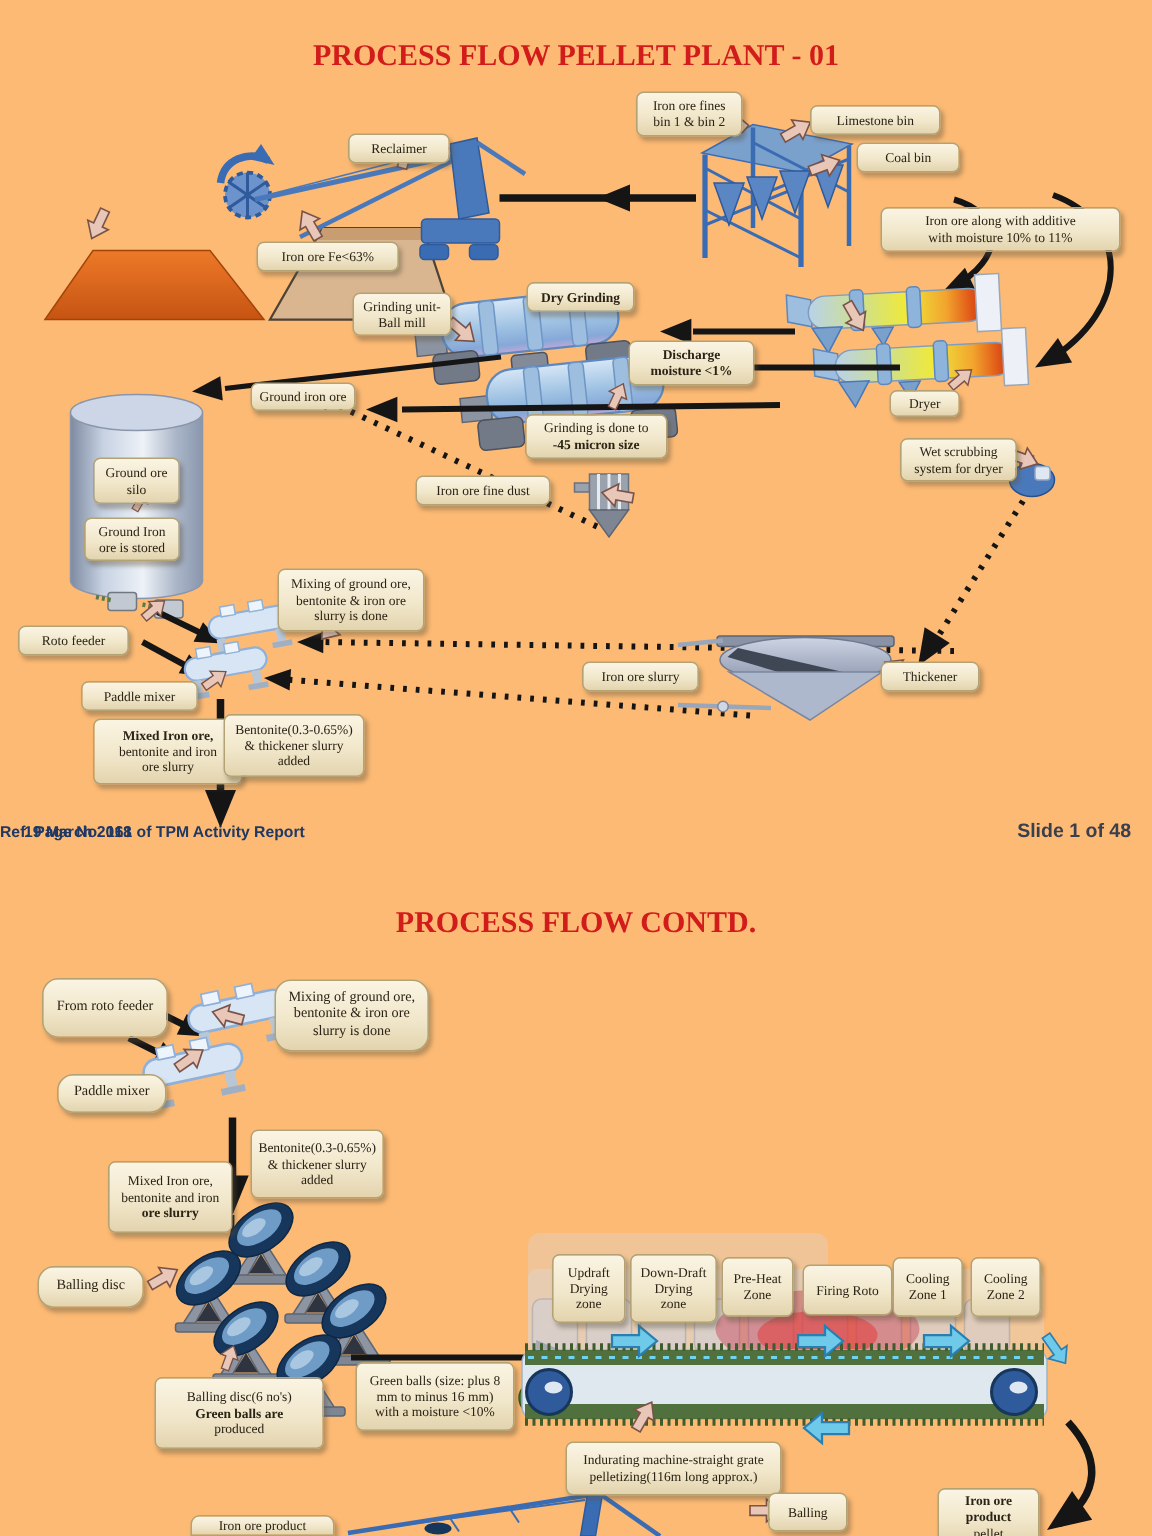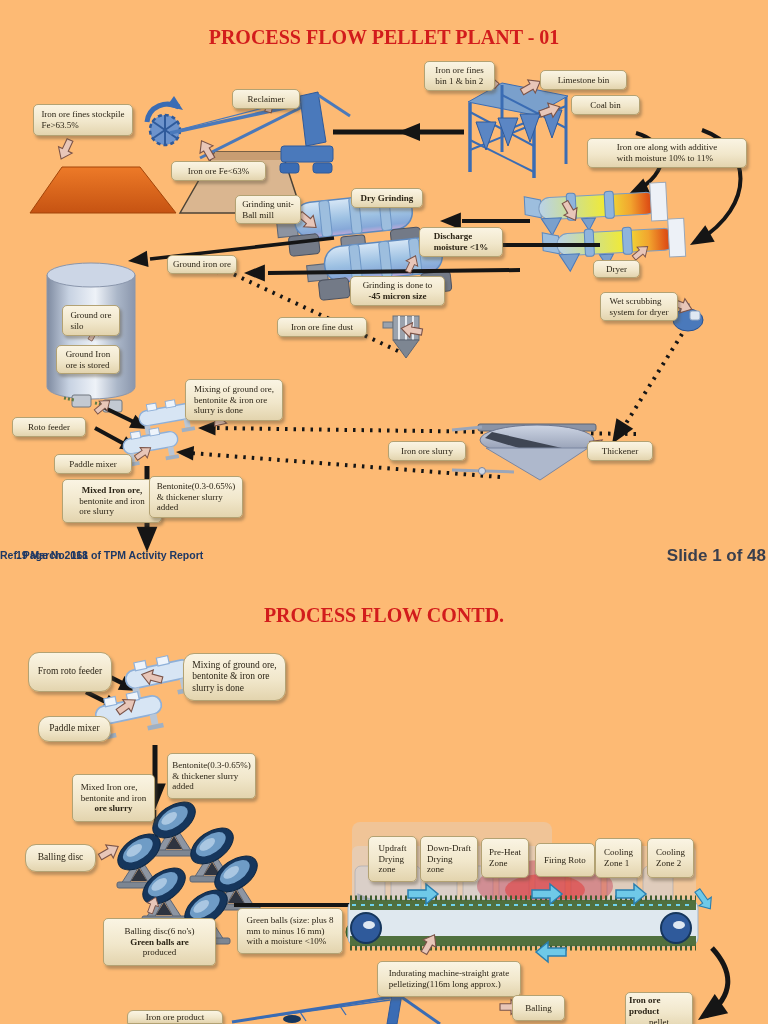--- a/index.html
+++ b/index.html
@@ -5,21 +5,21 @@
   html,body{margin:0;padding:0;background:#fff;}
   #page{position:relative;width:768px;height:1024px;background:#fdba74;overflow:hidden;
         font-family:"Liberation Serif",serif;}
   .title{position:absolute;left:0;width:768px;text-align:center;font-weight:bold;
          font-size:20px;color:#d21c1c;font-family:"Liberation Serif",serif;}
   svg.overlay{position:absolute;left:0;top:0;z-index:1;pointer-events:none;}
   .lbl{position:absolute;z-index:2;box-sizing:border-box;
        background:linear-gradient(180deg,#faf4e3 0%,#f1e7cb 55%,#e3d4ae 100%);
        border:1px solid #b3a273;border-radius:5px;
        box-shadow:2px 3px 3px rgba(90,80,60,.4);
-       font:9px/1.2 "Liberation Serif",serif;color:#2b2416;text-align:left;
+       font:9px/1.2 "Liberation Serif",serif;color:#2b2416;text-align:center;
        padding:2px 3px;white-space:pre-line;
        display:flex;flex-direction:column;align-items:center;justify-content:center;}
   .lbl.big{border-radius:11px;font-size:9.5px;}
   .bd{font-weight:bold;}
   .foot{position:absolute;z-index:2;font-family:"Liberation Sans",sans-serif;
         font-size:10.5px;font-weight:600;color:#1f3864;}
   .clip{overflow:hidden;}
 </style>
 </head>
 <body>
@@ -350,22 +350,20 @@
       <use href="#pk" transform="translate(100,857) rotate(-30)"></use>
       <use href="#pk" transform="translate(150,913) rotate(-70) scale(0.8)"></use>
       <use href="#pk" transform="translate(424,953) rotate(-60)"></use>
       <use href="#pk" transform="translate(500,1007) rotate(0)"></use>
     </g>
   </g>
 </svg>
 
 <div class="title" style="top:26px">PROCESS FLOW PELLET PLANT - 01</div>
 
-<div class="lbl" style="left:33px;top:104px;width:100px;min-height:32px">Iron ore fines stockpile
-Fe&gt;63.5%</div>
 <div class="lbl" style="left:232px;top:89px;width:68px;min-height:20px">Reclaimer</div>
 <div class="lbl" style="left:171px;top:161px;width:95px;min-height:20px">Iron ore Fe&lt;63%</div>
 <div class="lbl" style="left:424px;top:61px;width:71px;min-height:30px">Iron ore fines
 bin 1 &amp; bin 2</div>
 <div class="lbl" style="left:540px;top:70px;width:87px;min-height:20px">Limestone bin</div>
 <div class="lbl" style="left:571px;top:95px;width:69px;min-height:20px">Coal bin</div>
 <div class="lbl" style="left:587px;top:138px;width:160px;min-height:30px">Iron ore along with additive
 with moisture 10% to 11%</div>
 <div class="lbl bd" style="left:351px;top:188px;width:72px;min-height:20px">Dry Grinding</div>
 <div class="lbl" style="left:235px;top:195px;width:66px;min-height:29px">Grinding unit-
@@ -390,21 +388,21 @@
 <div class="lbl" style="left:62px;top:479px;width:100px;min-height:44px"><span class="bd">Mixed Iron ore,</span><span>bentonite and iron
 ore slurry</span></div>
 <div class="lbl" style="left:149px;top:476px;width:94px;min-height:42px">Bentonite(0.3-0.65%)
 &amp; thickener slurry
 added</div>
 <div class="lbl" style="left:388px;top:441px;width:78px;min-height:20px">Iron ore slurry</div>
 <div class="lbl" style="left:587px;top:441px;width:66px;min-height:20px">Thickener</div>
 
 <div class="foot" style="left:16px;top:549px">19 March 2018</div>
 <div class="foot" style="left:0;top:549px;width:768px;text-align:left">Ref. Page No. 161 of TPM Activity Report</div>
-<div class="foot" style="right:2px;top:546px;font-size:17px;color:#3a3f4d">Slide 1 of 48</div>
+<div class="foot" style="right:14px;top:546px;font-size:13px;color:#3a3f4d">Slide 1 of 48</div>
 
 <div class="title" style="top:604px">PROCESS FLOW CONTD.</div>
 
 <div class="lbl big" style="left:28px;top:652px;width:84px;min-height:40px">From roto feeder</div>
 <div class="lbl big" style="left:183px;top:653px;width:103px;min-height:48px">Mixing of ground ore,
 bentonite &amp; iron ore
 slurry is done</div>
 <div class="lbl big" style="left:38px;top:716px;width:73px;min-height:26px">Paddle mixer</div>
 <div class="lbl" style="left:167px;top:753px;width:89px;min-height:46px">Bentonite(0.3-0.65%)
 &amp; thickener slurry

